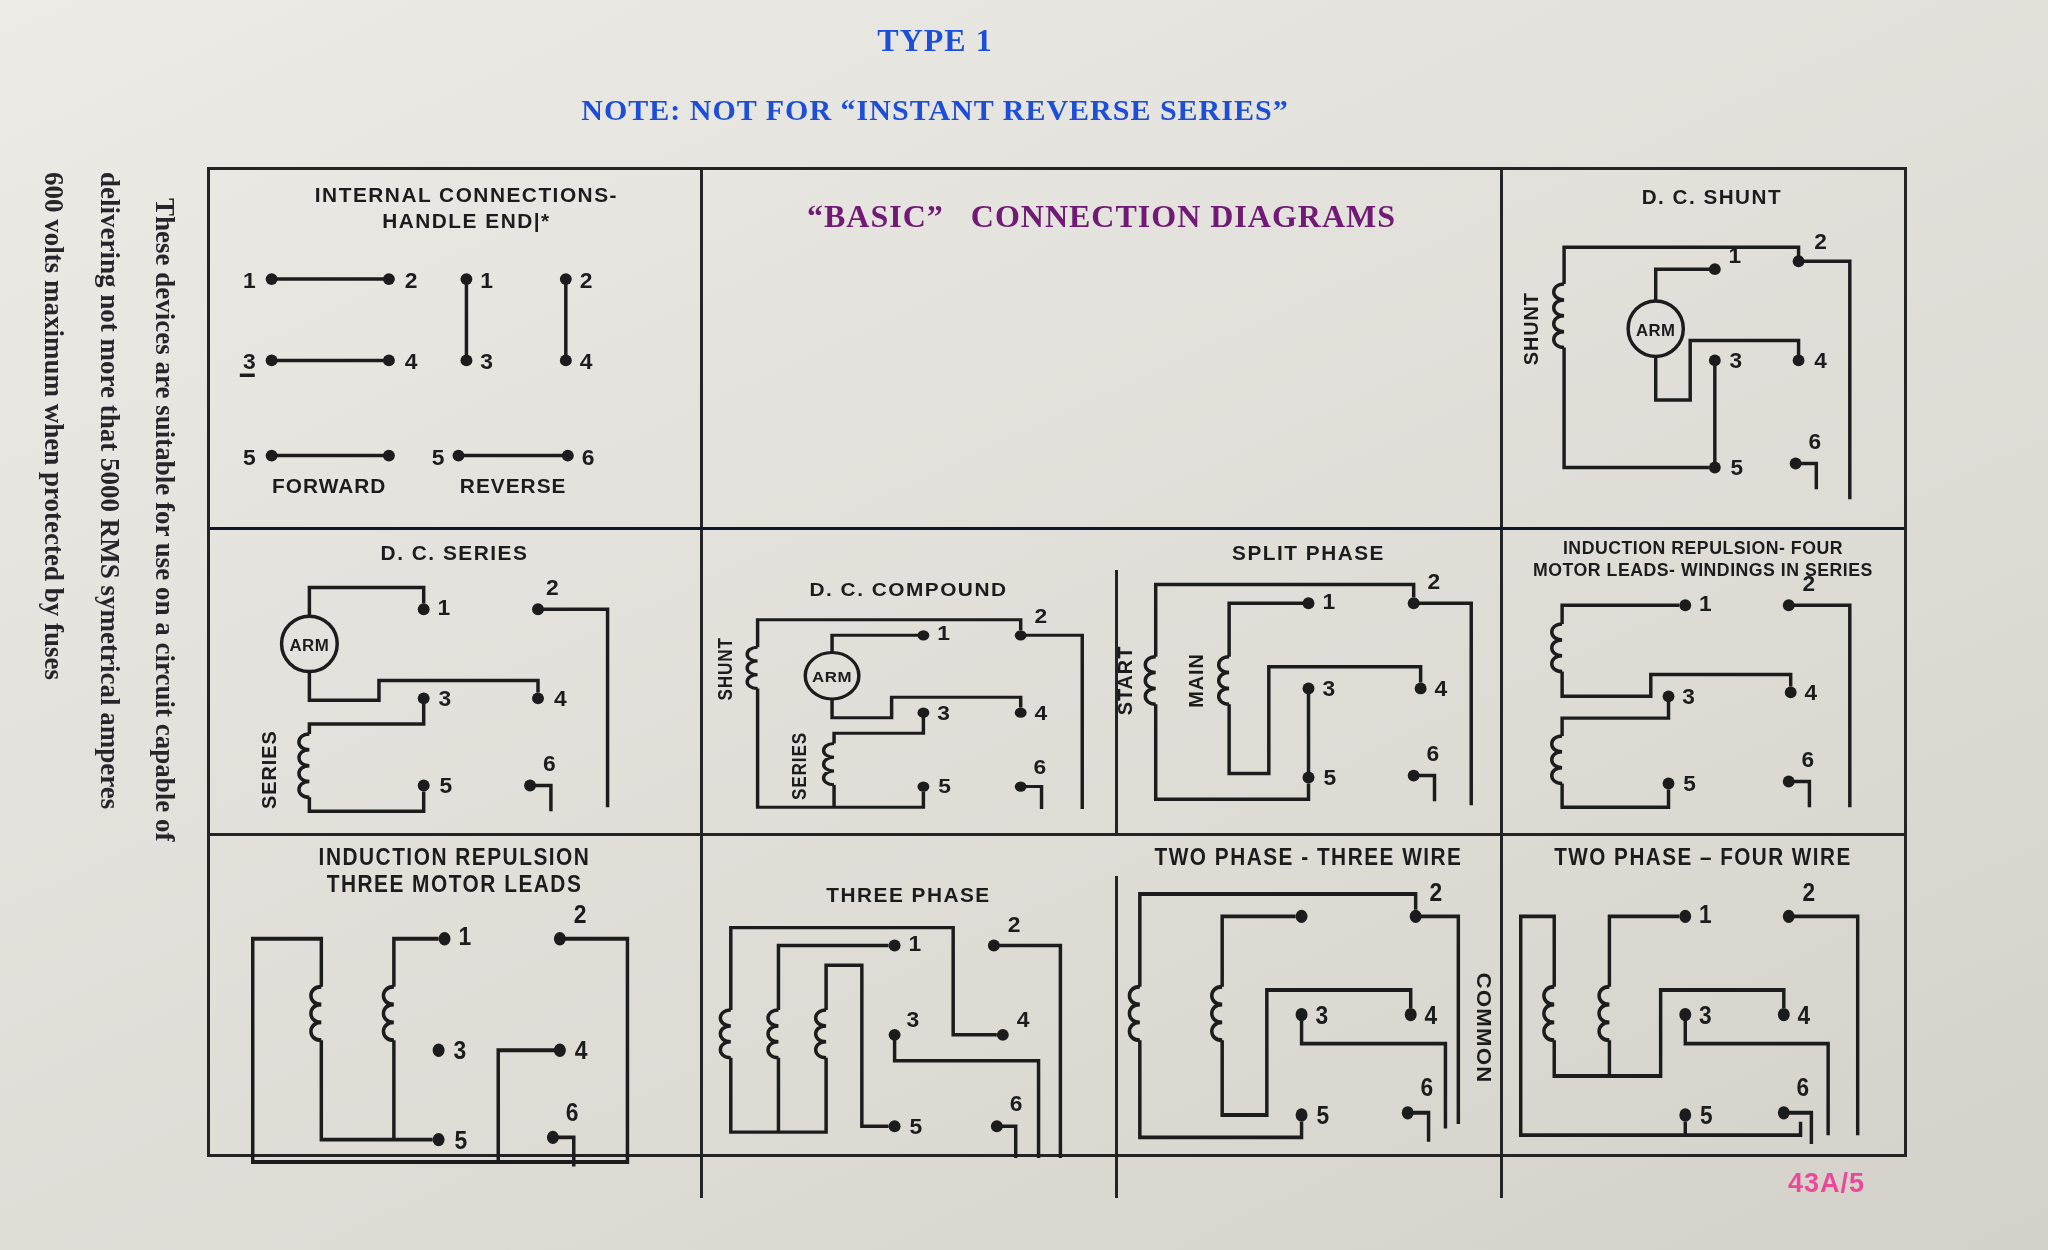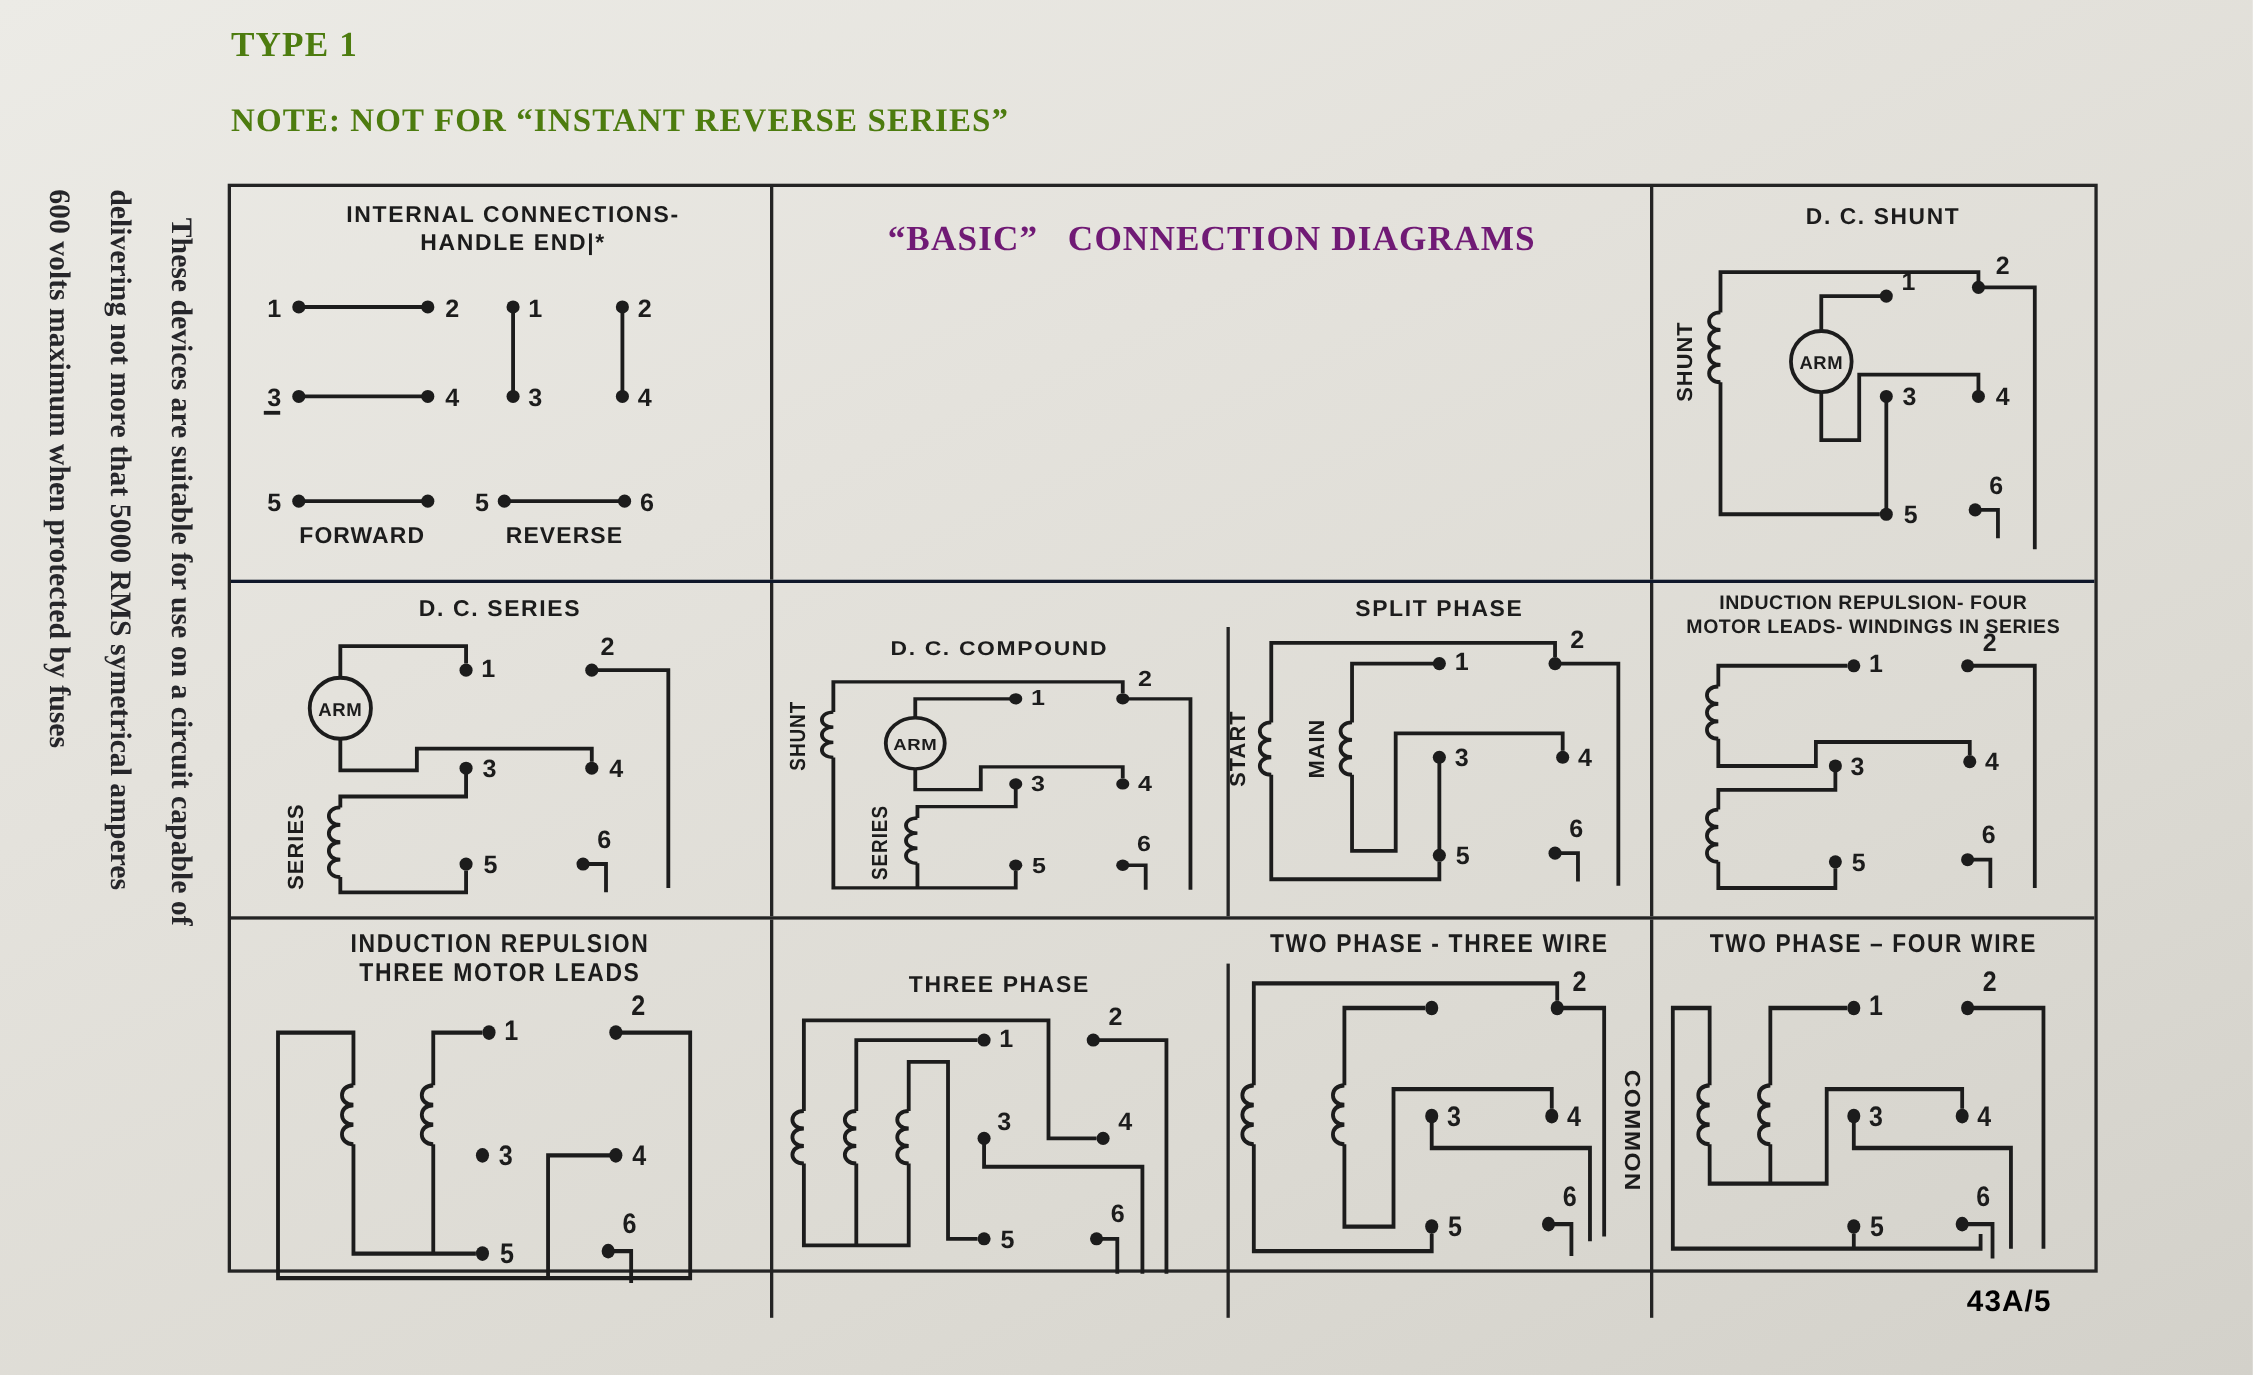--- a/index.html
+++ b/index.html
@@ -2,22 +2,22 @@
 <html><head>
 <meta charset="utf-8">
 <style>
   html,body{margin:0;padding:0;}
   body{
     width:2048px;height:1250px;position:relative;overflow:hidden;
     background:linear-gradient(155deg,#ecebe6 0%,#e4e2dc 35%,#dcdad3 70%,#d3d1ca 100%);
     font-family:"Liberation Sans",sans-serif;color:#1c1c1c;
   }
   .hdr{
-    position:absolute;left:210px;top:22px;width:1450px;
-    font-family:"Liberation Serif",serif;font-weight:bold;color:#4d7c0f;
+    position:absolute;left:210px;top:22px;width:1450px;text-align:center;
+    font-family:"Liberation Serif",serif;font-weight:bold;color:#1d4ed8;
   }
   .hdr .t1{font-size:32px;letter-spacing:1px;}
   .hdr .t2{font-size:32px;letter-spacing:1px;margin-top:6px;}
   .hdr .note{font-size:30px;letter-spacing:1px;margin-top:34px;}
   .sidenote{
     position:absolute;left:26px;top:172px;height:795px;
     writing-mode:vertical-rl;
     font-family:"Liberation Serif",serif;font-size:27px;font-weight:600;
     line-height:2.05;color:#26262a;
   }
@@ -48,21 +48,21 @@
   svg .num{font-size:23px;}
   svg .lbl{font-size:21px;letter-spacing:1px;}
   svg .side{font-size:20px;letter-spacing:1px;}
   svg .arm{font-size:17px;letter-spacing:0.5px;}
   svg path,svg line,svg use,svg circle.ring{
     stroke:#1c1c1c;stroke-width:3.5;fill:none;
   }
   svg circle.dot{fill:#1c1c1c;stroke:none;}
   .docnum{
     position:absolute;left:1788px;top:1168px;font-size:27px;font-weight:bold;
-    letter-spacing:1px;color:#000000;font-family:"Liberation Sans",sans-serif;
+    letter-spacing:1px;color:#ec4899;font-family:"Liberation Sans",sans-serif;
   }
 </style>
 </head>
 <body>
 
 <svg width="0" height="0" style="position:absolute" aria-hidden="true">
   <defs>
     <path id="coil3" d="M0,0 c-14,0 -14,16 0,16 c-14,0 -14,16 0,16 c-14,0 -14,16 0,16"></path>
     <path id="coil4" d="M0,0 c-14,0 -14,16 0,16 c-14,0 -14,16 0,16 c-14,0 -14,16 0,16 c-14,0 -14,16 0,16"></path>
   </defs>

